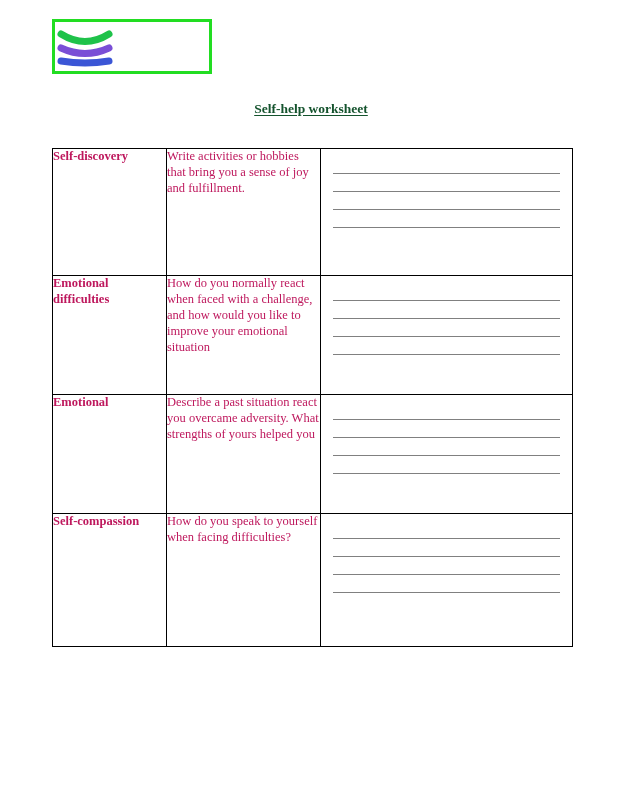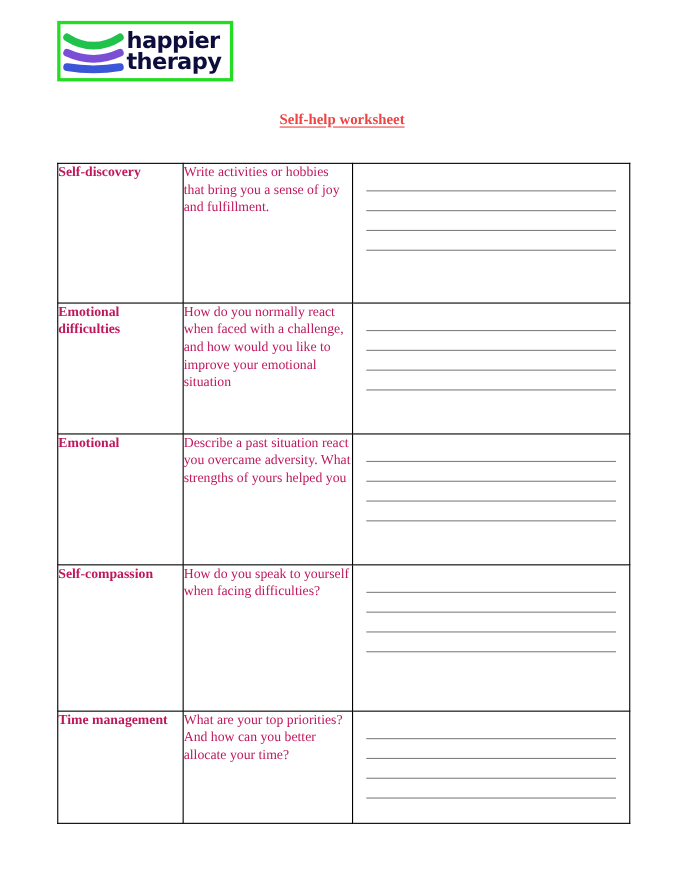--- a/index.html
+++ b/index.html
@@ -62,21 +62,21 @@
   
   .doc-title {
     position: absolute;
     left: 0;
     top: 101px;
     width: 622px;
     text-align: center;
     font-family: "Liberation Serif", serif;
     font-weight: bold;
     font-size: 13.5px;
-    color: #ef4444;
+    color: #14532d;
     text-decoration: underline;
     text-underline-offset: 2px;
   }
 
   
   .sheet-table {
     position: absolute;
     left: 52px;
     top: 148px;
     width: 520px;
@@ -148,24 +148,20 @@
 <body>
 
 <div class="page">
 
   <div class="logo-wrap">
     <svg class="logo-mark" viewBox="0 0 58 46">
       <path d="M5 10 Q29 25 53 10" stroke="#1fc24a" stroke-width="7" fill="none" stroke-linecap="round"></path>
       <path d="M5 24 Q29 35 53 24" stroke="#7a4fd6" stroke-width="7" fill="none" stroke-linecap="round"></path>
       <path d="M5 37 Q29 41 53 37" stroke="#3b56d6" stroke-width="7" fill="none" stroke-linecap="round"></path>
     </svg>
-    <div class="logo-text">
-      <span>happier</span>
-      <span>therapy</span>
-    </div>
   </div>
 
   <div class="doc-title">Self-help worksheet</div>
 
   <table class="sheet-table">
     <colgroup>
       <col class="col-topic">
       <col class="col-prompt">
       <col class="col-answer">
     </colgroup>
@@ -211,29 +207,17 @@
         <td class="prompt-cell">How do you speak to yourself when facing difficulties?</td>
         <td class="answer-cell">
           <div class="rules">
             <div class="rule-line"></div>
             <div class="rule-line"></div>
             <div class="rule-line"></div>
             <div class="rule-line"></div>
           </div>
         </td>
       </tr>
-      <tr class="row-5">
-        <td class="topic-cell">Time management</td>
-        <td class="prompt-cell">What are your top priorities? And how can you better allocate your time?</td>
-        <td class="answer-cell">
-          <div class="rules">
-            <div class="rule-line"></div>
-            <div class="rule-line"></div>
-            <div class="rule-line"></div>
-            <div class="rule-line"></div>
-          </div>
-        </td>
-      </tr>
     </tbody>
   </table>
 
 
 </div>
 
 </body></html>

